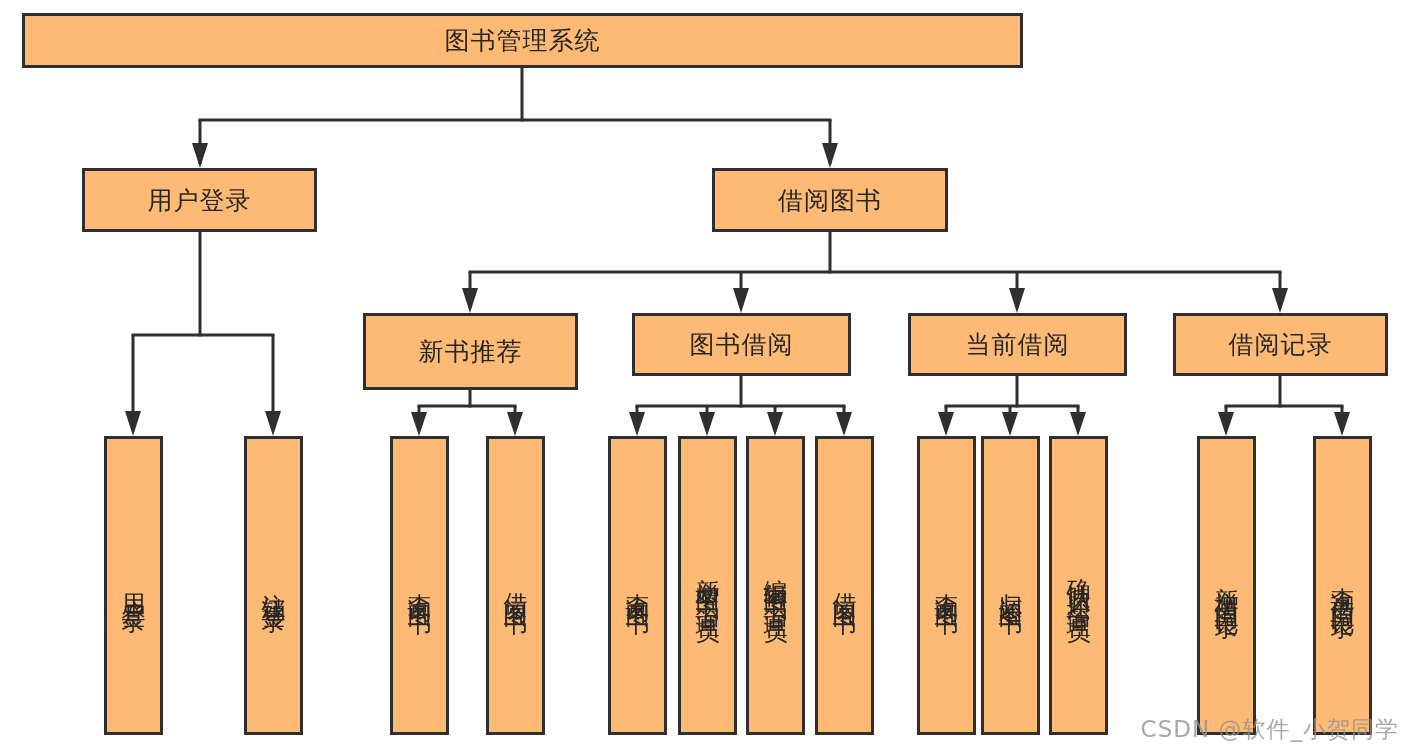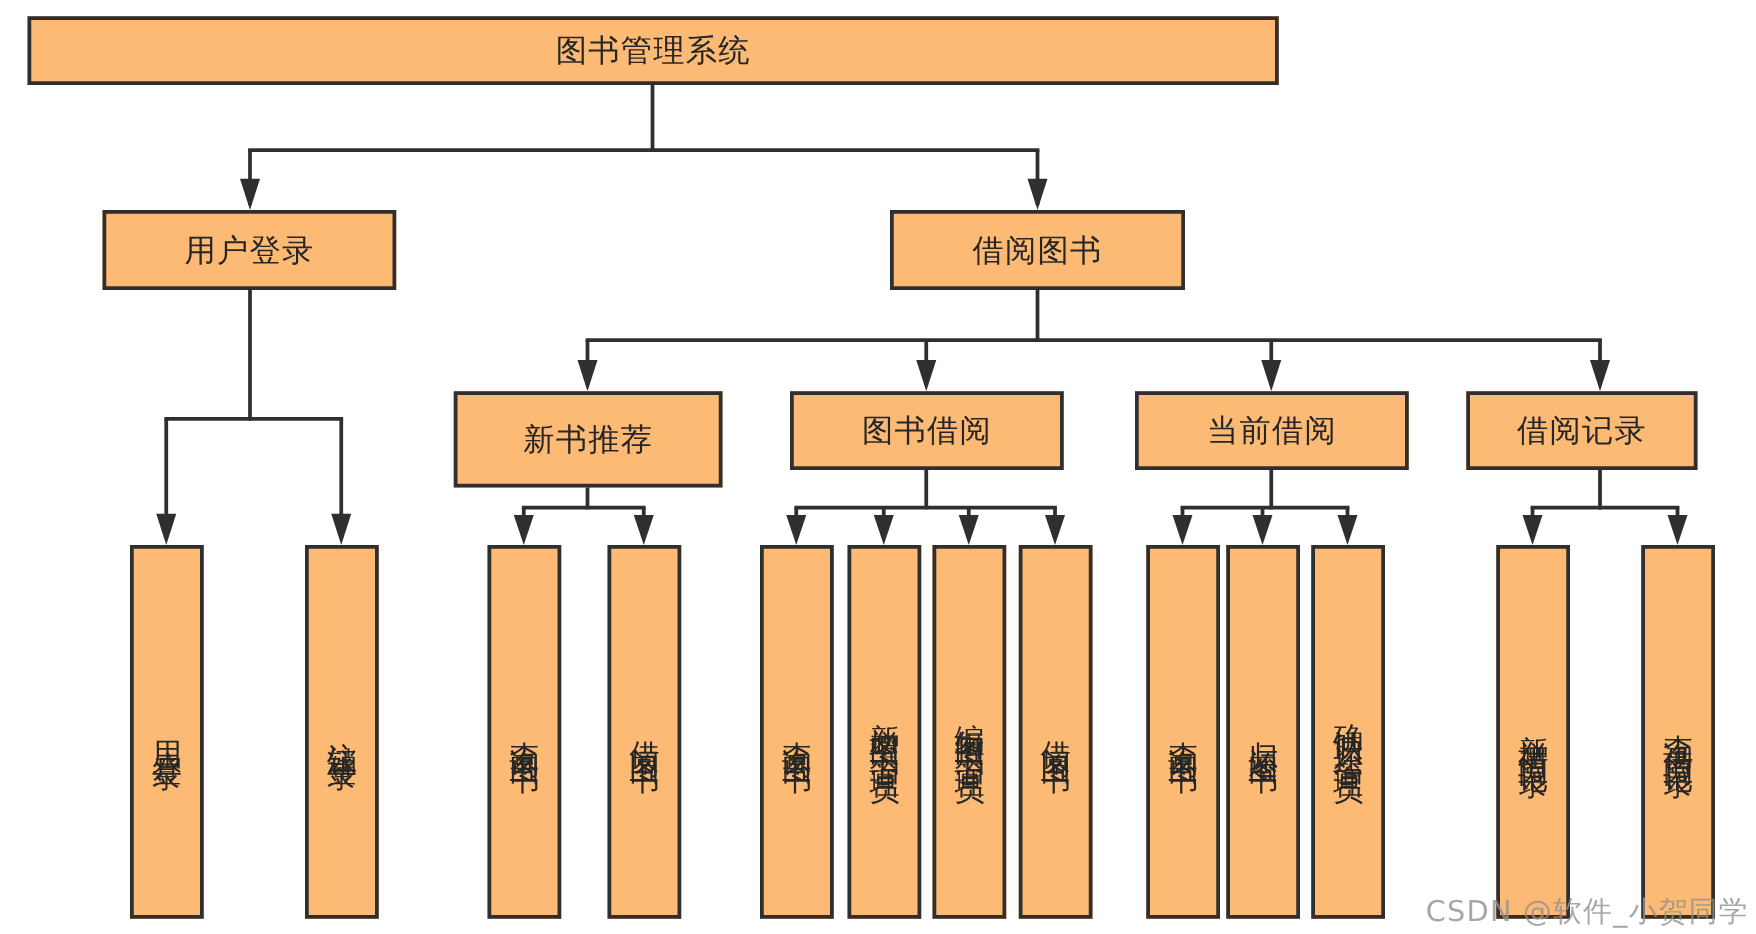--- a/index.html
+++ b/index.html
@@ -139,21 +139,21 @@
 
   <div class="box" style="left:363px; top:313px; width:215px; height:77px;">
     <span class="hlabel">新书推荐</span>
   </div>
   <div class="box" style="left:908px; top:313px; width:219px; height:63px;">
     <span class="hlabel">当前借阅</span>
   </div>
   <div class="box" style="left:632px; top:313px; width:219px; height:63px;">
     <span class="hlabel">图书借阅</span>
   </div>
-  <div class="box" style="left:1173px; top:313px; width:185px; height:63px;">
+  <div class="box" style="left:1173px; top:313px; width:215px; height:63px;">
     <span class="hlabel">借阅记录</span>
   </div>
 
   <div class="box" style="left:104px; top:436px; width:59px; height:299px;">
     <span class="vlabel">用户登录</span>
   </div>
   <div class="box" style="left:244px; top:436px; width:59px; height:299px;">
     <span class="vlabel">注销登录</span>
   </div>
 

